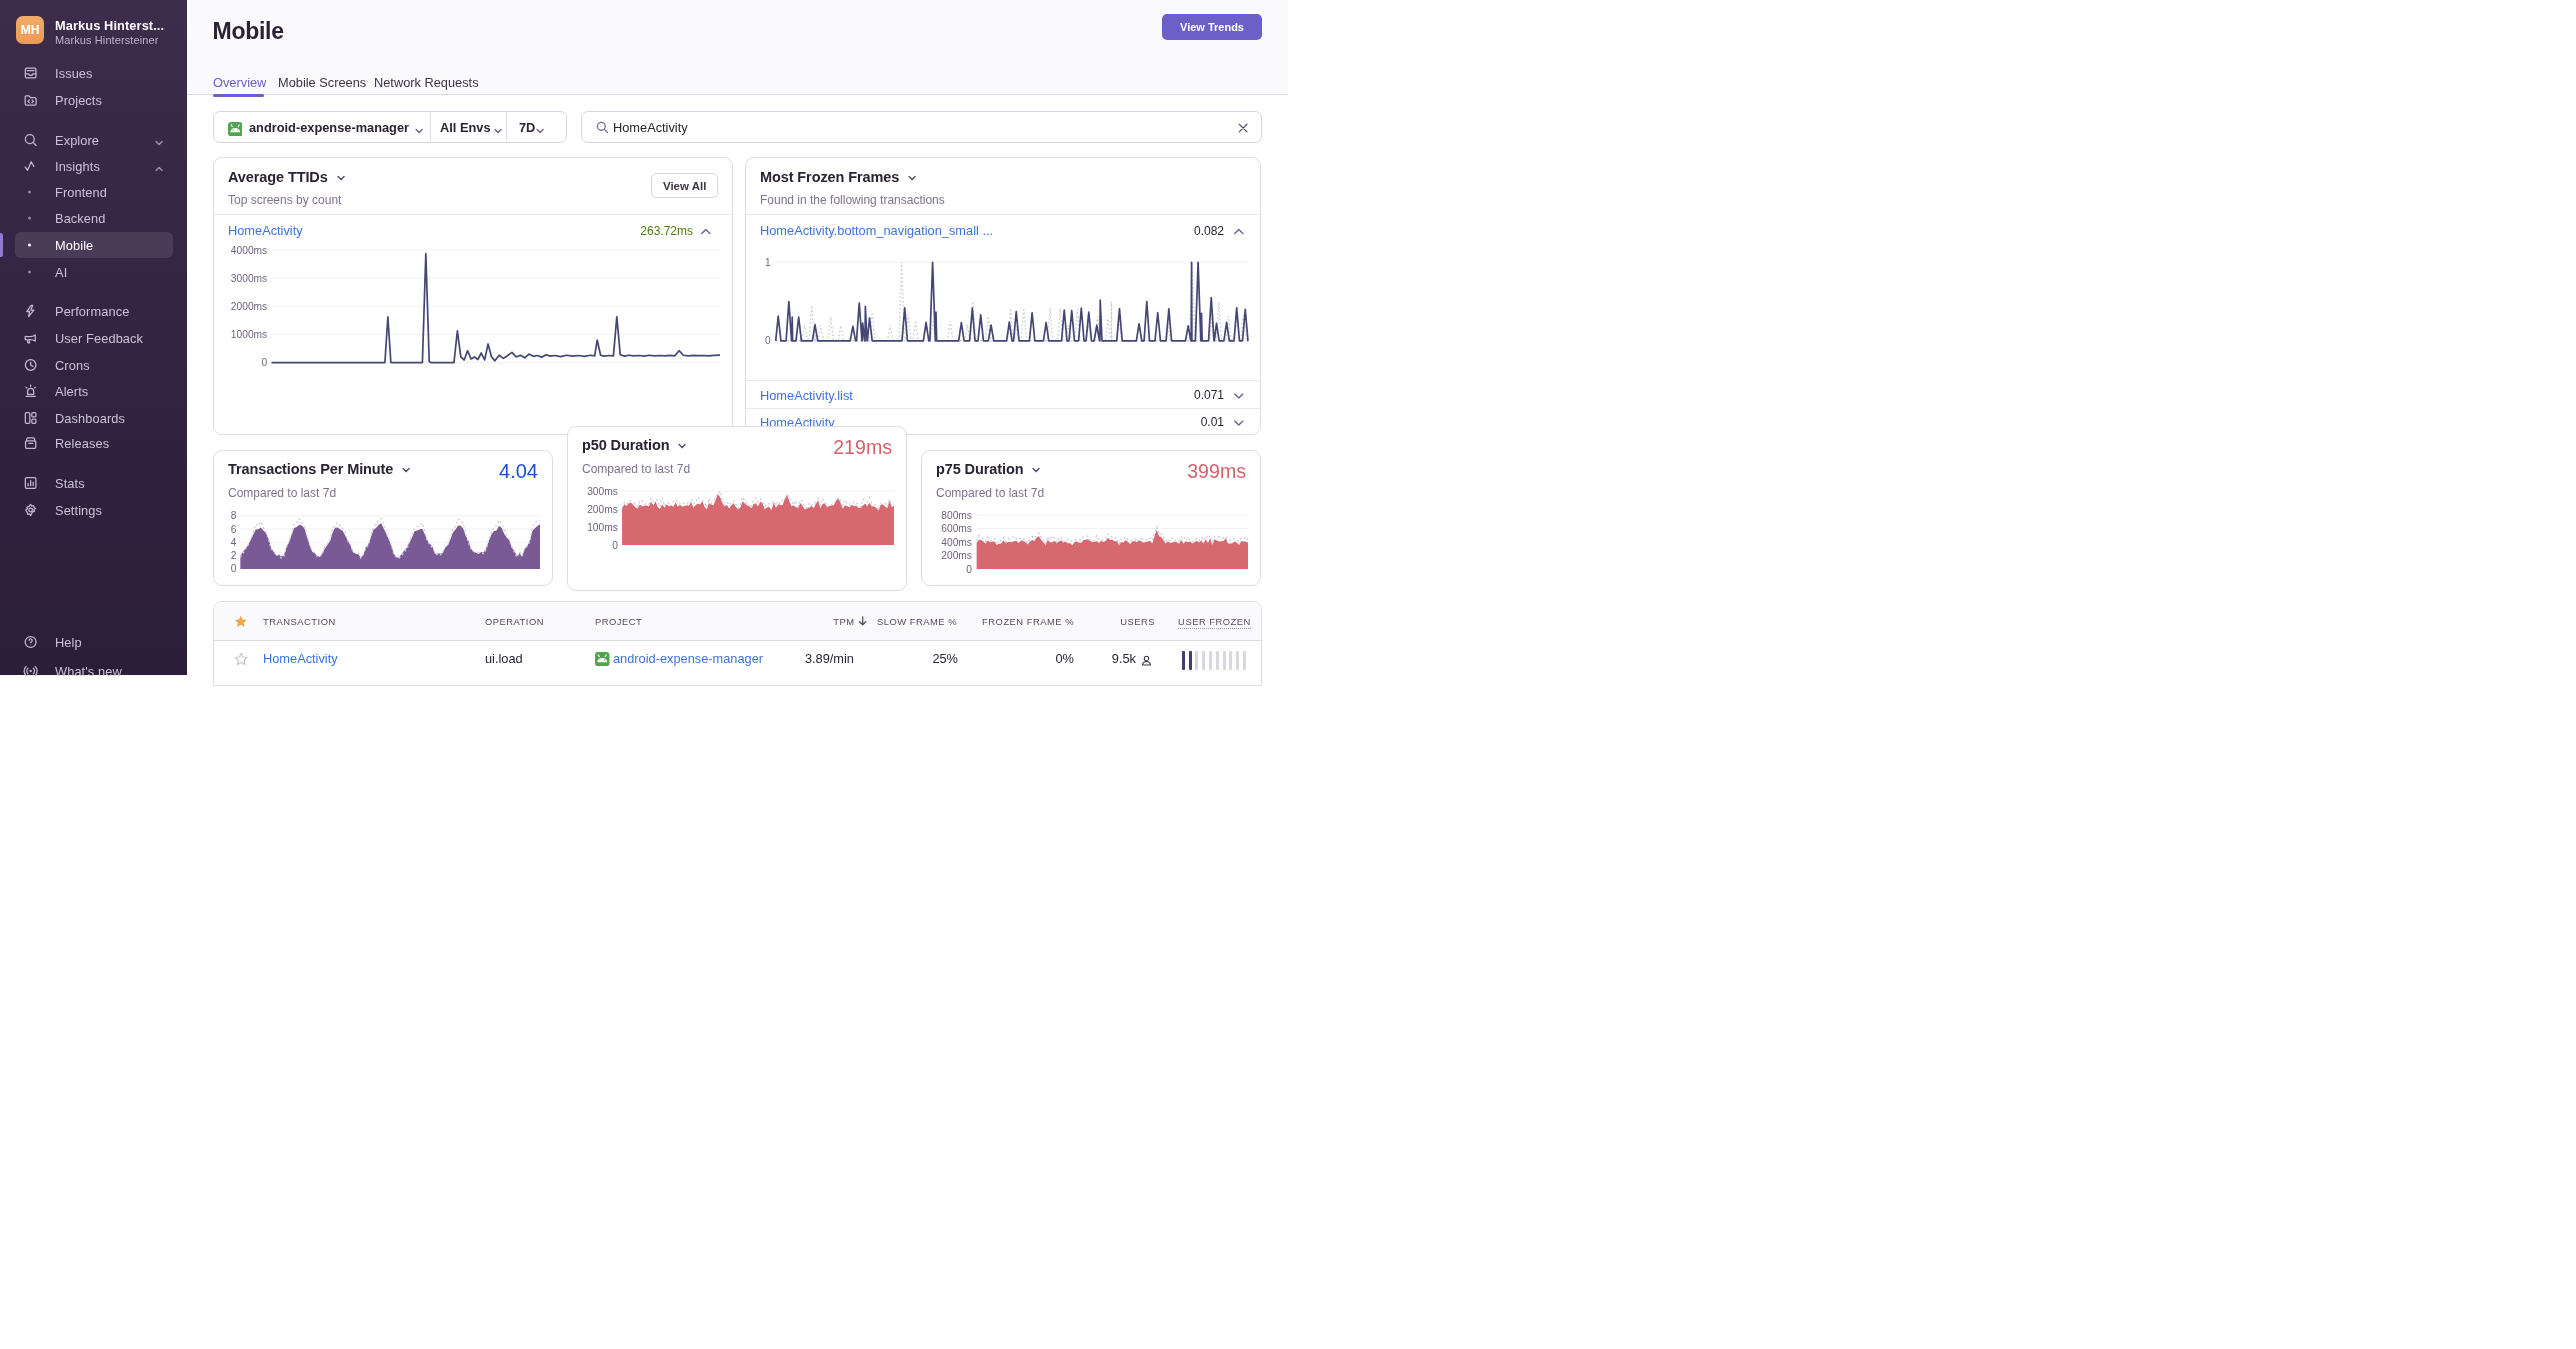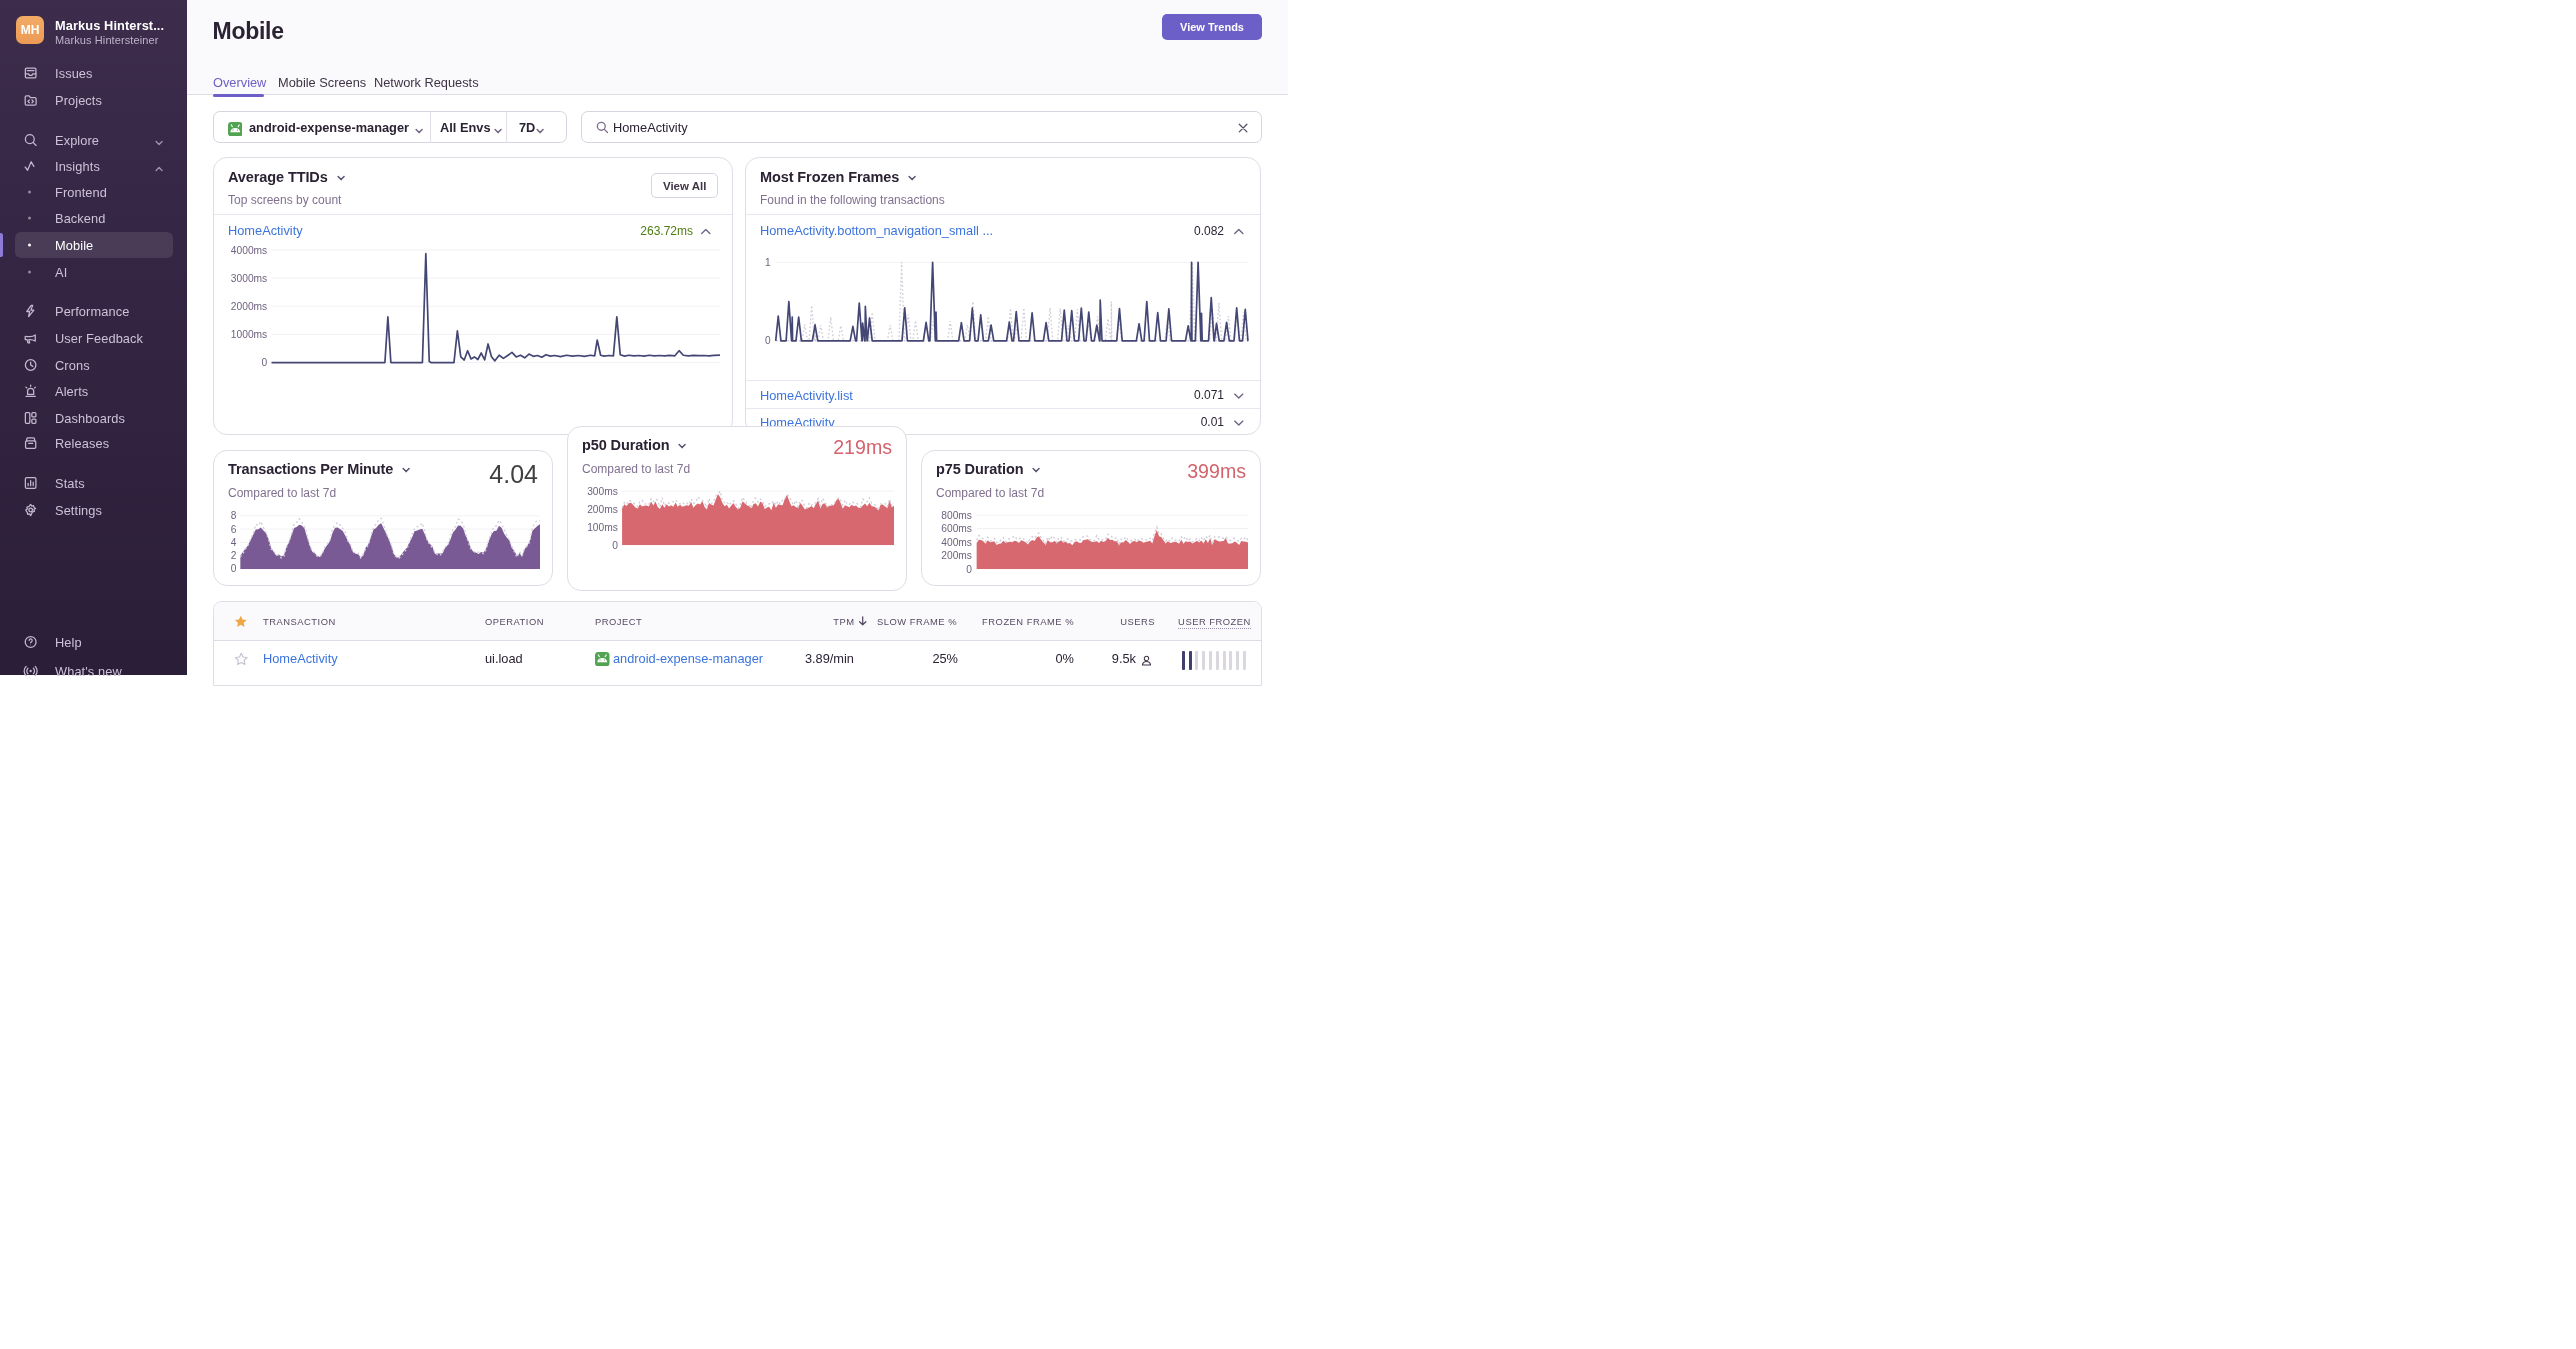--- a/index.html
+++ b/index.html
@@ -16,21 +16,21 @@
 #main{position:absolute;left:187px;top:0;width:1101px;height:675px;background:#fff}
 #hdr{position:absolute;left:0;top:0;width:1101px;height:95px;background:#FAF9FB;border-bottom:0.9px solid #DFDAE4}
 #hdr h1{position:absolute;left:25.6px;top:18px;font-size:23px;letter-spacing:-0.3px;color:#2B2233}
 #viewtrends{position:absolute;right:26px;top:13.6px;height:26.4px;line-height:26.4px;padding:0 18px;background:#6C5FC7;border-radius:5.1px;color:#fff;font-size:11px;font-weight:bold}
 .tab{position:absolute;top:75px;font-size:12.8px;color:#3E3446;white-space:nowrap}
 #tabunderline{position:absolute;left:26px;top:94px;width:51px;height:3.4px;border-radius:1.7px;background:#6C5FC7}
 .fgrp{position:absolute;top:111px;height:32px;border:0.9px solid #D8D3DE;border-radius:6.8px;background:#fff}
 .fseg{position:absolute;top:0;height:31px;line-height:31px;font-size:12.8px;font-weight:bold;color:#2B2233;white-space:nowrap}
 .fdiv{position:absolute;top:0;width:0.9px;height:31px;background:#E3DFE8}
 .chev{display:inline-block;vertical-align:middle}
-.card{position:absolute;background:#fff;border:0.9px solid #E0DCE5;border-radius:14px}
+.card{position:absolute;background:#fff;border:0.9px solid #E0DCE5;border-radius:9px}
 .ctitle{position:absolute;left:14px;font-size:14.5px;font-weight:bold;color:#2B2233;letter-spacing:-0.1px;white-space:nowrap}
 .csub{position:absolute;left:14px;font-size:12px;color:#80708F;white-space:nowrap}
 .link{color:#3C74DD;text-decoration:none}
 .glabel{font-size:12px;fill:#6F627E}
 svg.chart{display:block}
 #tbl{position:absolute;left:26px;top:601px;width:1049px;height:85px;border:0.9px solid #E0DCE5;border-radius:8.5px 8.5px 0 0;background:#fff;overflow:hidden}
 #tblhead{position:absolute;left:0;top:0;width:100%;height:39px;background:#FAF9FB;border-bottom:0.9px solid #DFDAE4}
 .th{position:absolute;top:13.6px;font-size:9.4px;font-weight:normal;letter-spacing:0.5px;color:#564A63;white-space:nowrap}
 .td{position:absolute;top:49px;font-size:12.8px;color:#2B2233;white-space:nowrap}
 .td.link{color:#3C74DD}
@@ -268,21 +268,21 @@
  <span style="position:absolute;right:36px;top:257px;font-size:12px;color:#2B2233">0.01</span>
  <span style="position:absolute;right:14.5px;top:256px"><svg class="chev" width="13.6" height="13.6" viewBox="0 0 16 16">
           <path d="M3.2 6 L8 10.6 L12.8 6" stroke="#6F6284" stroke-width="1.6" fill="none" stroke-linecap="round" stroke-linejoin="round"></path>
         </svg></span>
 </div>
 
 <div class="card" style="left:26px;top:450px;width:340px;height:136px">
  <span class="ctitle" style="top:9.8px">Transactions Per Minute&nbsp;&nbsp;<svg class="chev" width="10.2" height="10.2" viewBox="0 0 12 12">
           <path d="M2.5 4.2 L6 7.8 L9.5 4.2" stroke="#5A4D6C" stroke-width="1.7" fill="none" stroke-linecap="round" stroke-linejoin="round"></path>
         </svg></span>
- <span style="position:absolute;right:14px;top:9.4px;font-size:25px;color:#404040">4.04</span>
+ <span style="position:absolute;right:14px;top:9.4px;font-size:20px;color:#1d4ed8">4.04</span>
  <span class="csub" style="top:35px">Compared to last 7d</span>
  <svg class="chart" style="position:absolute;left:14px;top:57px" width="312" height="65" viewBox="0 0 366.7 76">
   <line x1="14.5" y1="9" x2="366.7" y2="9" stroke="#F0EDF3" stroke-width="1"></line>
         <line x1="14.5" y1="24.6" x2="366.7" y2="24.6" stroke="#F0EDF3" stroke-width="1"></line>
         <line x1="14.5" y1="40.2" x2="366.7" y2="40.2" stroke="#F0EDF3" stroke-width="1"></line>
         <line x1="14.5" y1="55.8" x2="366.7" y2="55.8" stroke="#F0EDF3" stroke-width="1"></line>
         <line x1="14.5" y1="71.4" x2="366.7" y2="71.4" stroke="#F0EDF3" stroke-width="1"></line>
         <text class="glabel" x="10" y="13.2" text-anchor="end">8</text>
         <text class="glabel" x="10" y="28.8" text-anchor="end">6</text>
         <text class="glabel" x="10" y="44.400000000000006" text-anchor="end">4</text>

